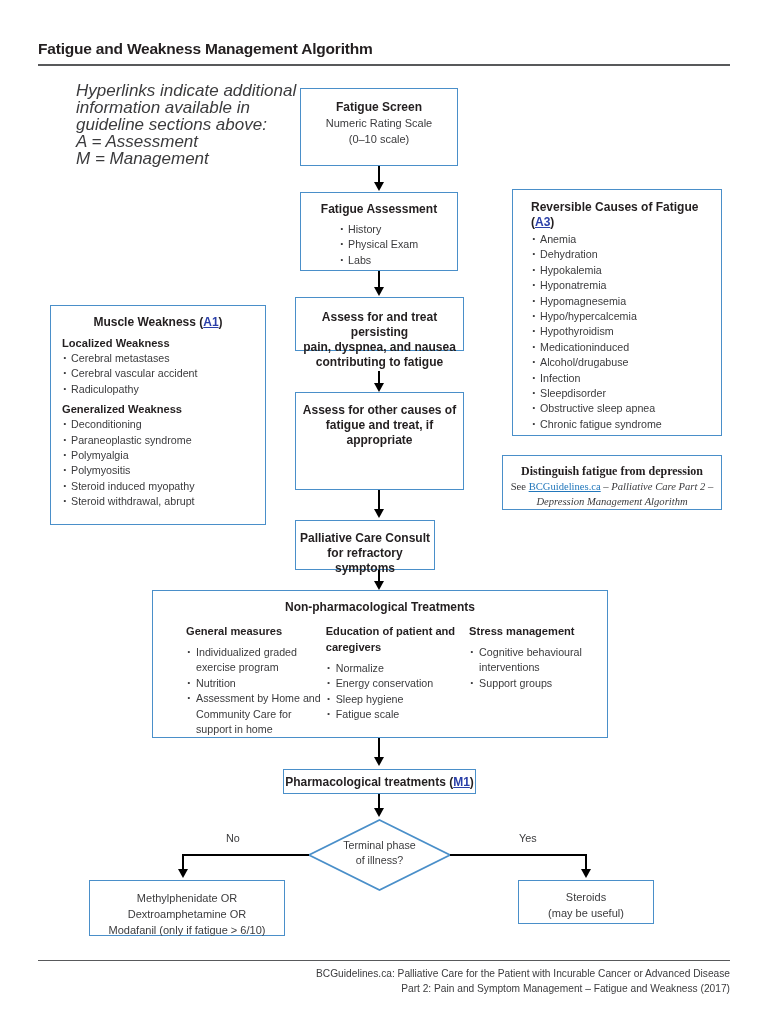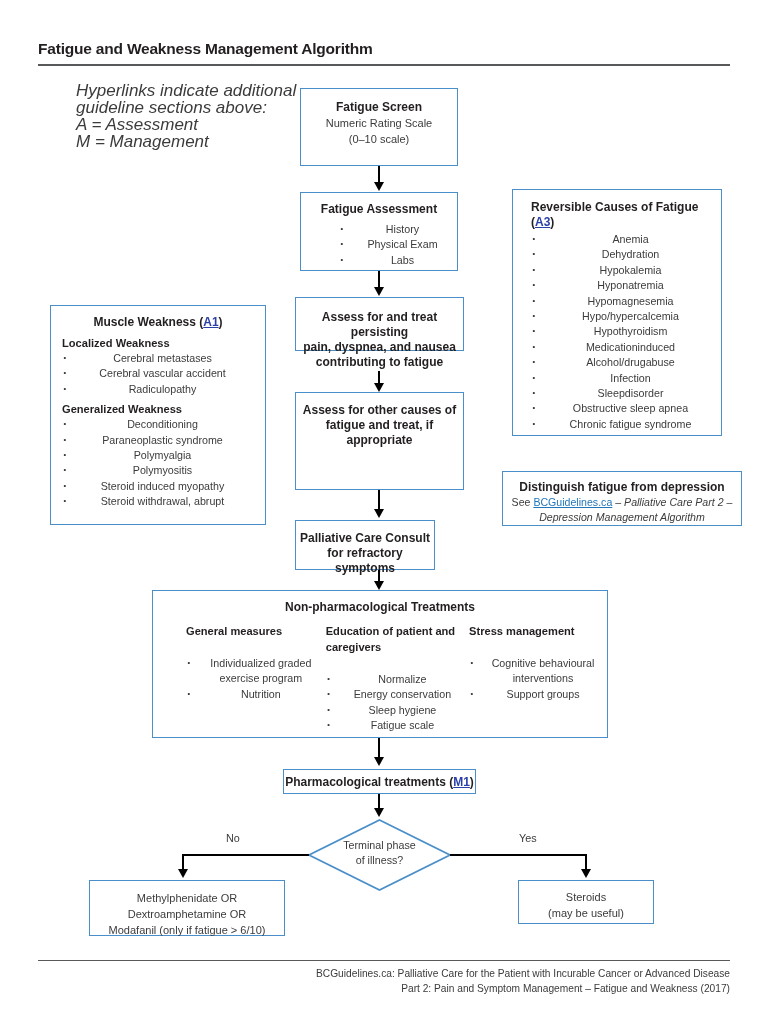--- a/index.html
+++ b/index.html
@@ -70,21 +70,20 @@
   .box-sub {
     font-size: 11px;
     text-align: center;
     color: #3b3b3d;
     line-height: 16px;
   }
   ul.bul {
     margin: 0;
     padding: 0;
     list-style: none;
-    text-align: center;
   }
   ul.bul li {
     font-size: 10.7px;
     line-height: 15.4px;
     color: #3b3b3d;
     padding-left: 9px;
     position: relative;
   }
   ul.bul li::before {
     content: "\00b7";
@@ -130,41 +129,41 @@
 
   #box-muscle-weakness { left: 50px; top: 305px; width: 216px; height: 220px; }
   #box-muscle-weakness .inner { padding: 9px 11px 0 11px; }
   #box-muscle-weakness .box-title { margin-bottom: 5px; }
   #box-muscle-weakness .subhead { margin-top: 4px; }
 
   #box-reversible { left: 512px; top: 189px; width: 210px; height: 247px; }
   #box-reversible .inner { padding: 10px 0 0 18px; }
   #box-reversible .box-title { text-align: left; margin-bottom: 2px; }
 
-  #box-depression { left: 502px; top: 471px; width: 240px; height: 55px; }
+  #box-depression { left: 502px; top: 455px; width: 220px; height: 55px; font-family: Liberation Serif, serif; }
   #box-depression .inner { padding-top: 8px; }
   #box-depression .dep-line {
     font-size: 10.6px;
     text-align: center;
     color: #3b3b3d;
     line-height: 15px;
   }
   #box-depression .ital { font-style: italic; }
 
   #box-nonpharm { left: 152px; top: 590px; width: 456px; height: 148px; }
   #box-nonpharm .inner { padding-top: 9px; }
   #box-nonpharm .cols {
     display: flex;
     margin-top: 8px;
     padding-left: 33px;
   }
   #box-nonpharm .col-a { width: 152px; }
   #box-nonpharm .col-b { width: 156px; }
   #box-nonpharm .col-c { width: 150px; }
-  #box-nonpharm ul.bul { margin-top: 17px; }
+  #box-nonpharm ul.bul { margin-top: 6px; }
   #box-nonpharm ul.bul li { padding-left: 10px; }
 
   #box-pharm { left: 283px; top: 769px; width: 193px; height: 25px; }
   #box-pharm .inner { padding-top: 5px; }
 
   #box-methyl { left: 89px; top: 880px; width: 196px; height: 56px; }
   #box-methyl .inner { padding-top: 9px; }
 
   #box-steroids { left: 518px; top: 880px; width: 136px; height: 44px; }
   #box-steroids .inner { padding-top: 8px; }
@@ -237,20 +236,21 @@
 </head>
 <body>
 
 <div class="page">
 
   <div id="page-title">Fatigue and Weakness Management Algorithm</div>
   <div id="title-rule"></div>
 
   <div id="legend-note">
     <div>Hyperlinks indicate additional</div>
+    <div>information available in</div>
     <div>guideline sections above:</div>
     <div>A = Assessment</div>
     <div>M = Management</div>
   </div>
 
   <div class="box" id="box-fatigue-screen">
     <div class="inner">
       <div class="box-title">Fatigue Screen</div>
       <div class="box-sub">Numeric Rating Scale</div>
       <div class="box-sub">(0–10 scale)</div>
@@ -307,20 +307,21 @@
 
   <div class="box" id="box-nonpharm">
     <div class="inner">
       <div class="box-title">Non-pharmacological Treatments</div>
       <div class="cols">
         <div class="col-a">
           <div class="subhead">General measures</div>
           <ul class="bul">
             <li>Individualized graded exercise program</li>
             <li>Nutrition</li>
+            <li>Assessment by Home and Community Care for support in home</li>
           </ul>
         </div>
         <div class="col-b">
           <div class="subhead">Education of patient and caregivers</div>
           <ul class="bul">
             <li>Normalize</li>
             <li>Energy conservation</li>
             <li>Sleep hygiene</li>
             <li>Fatigue scale</li>
           </ul>

